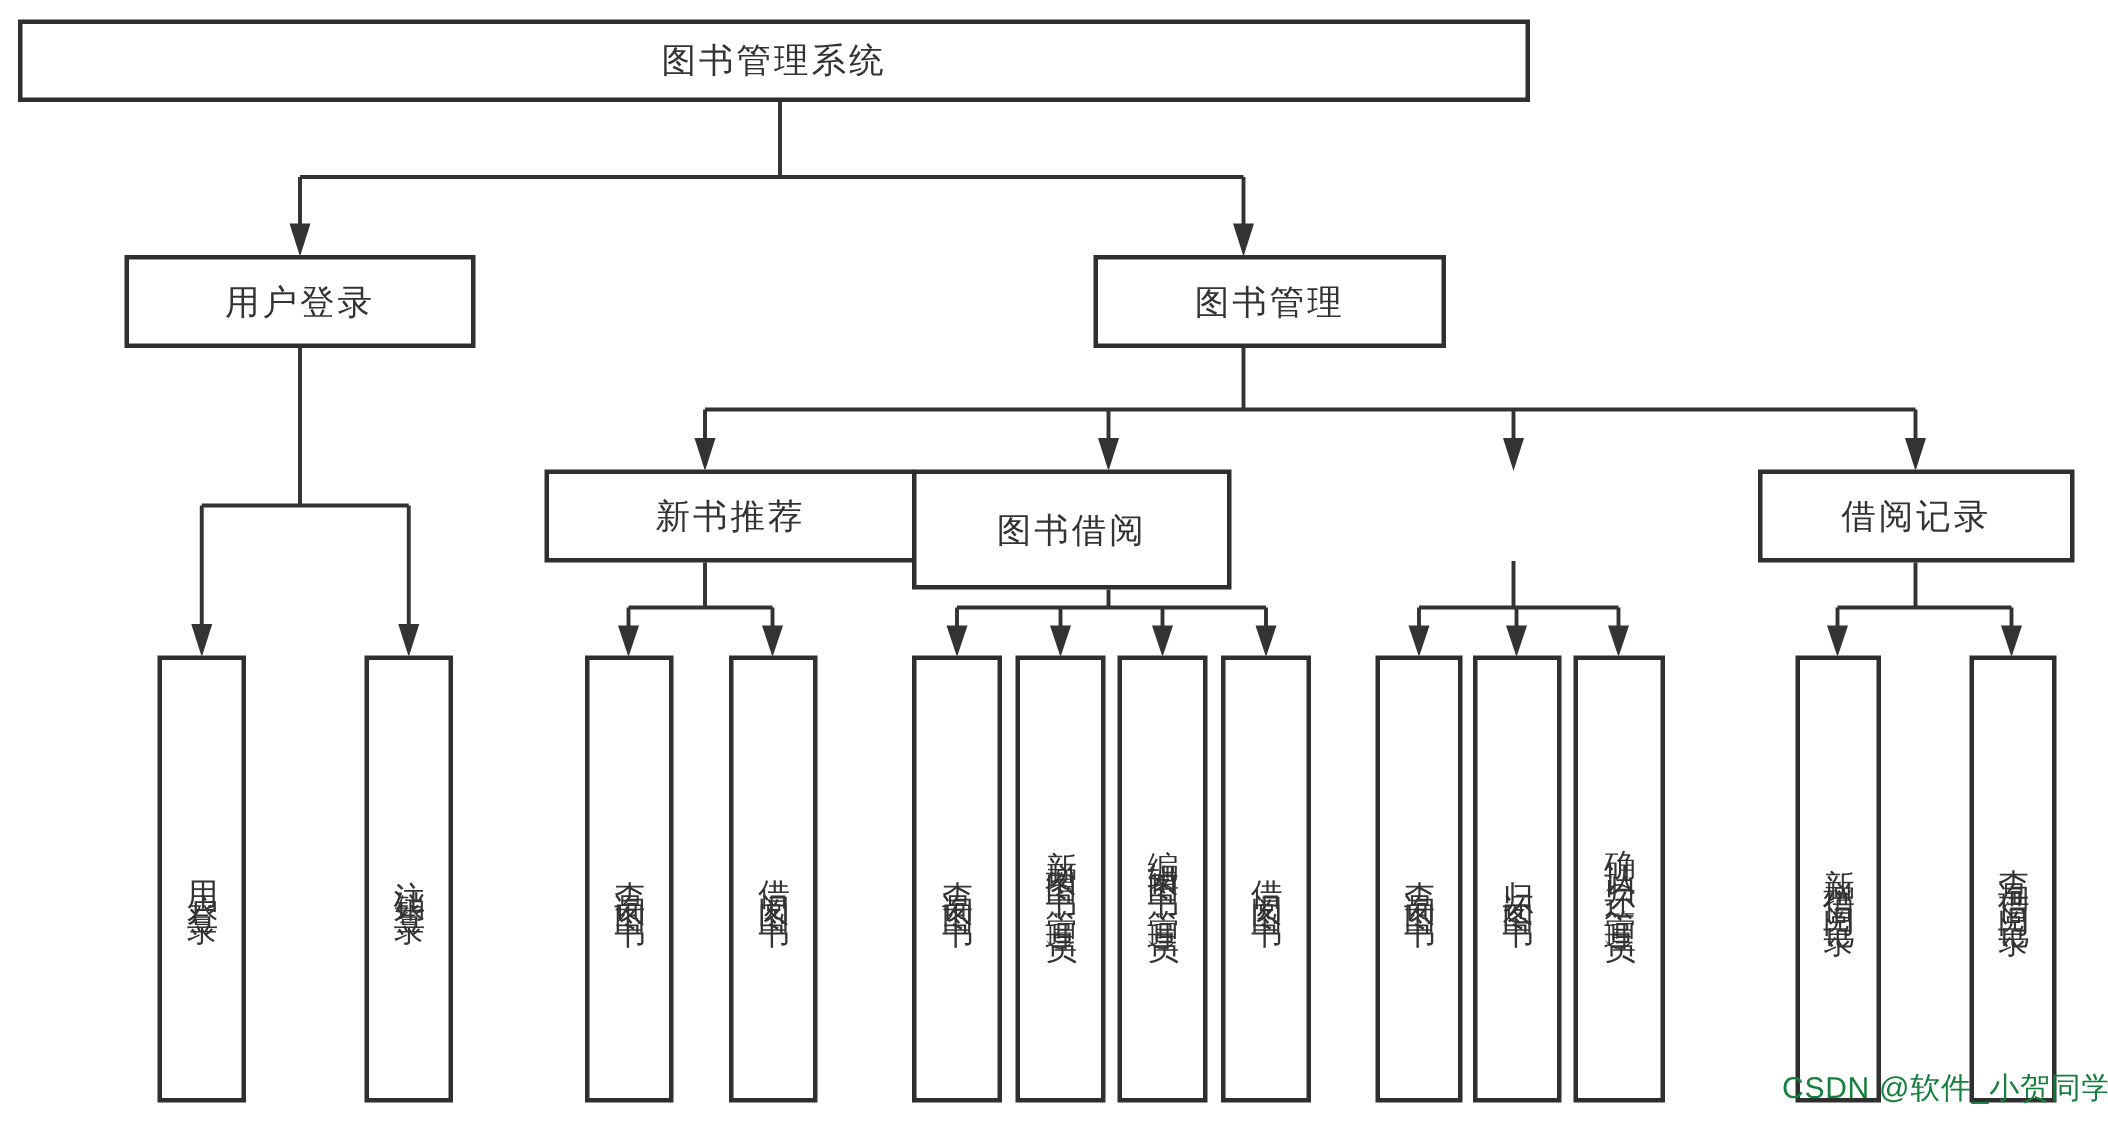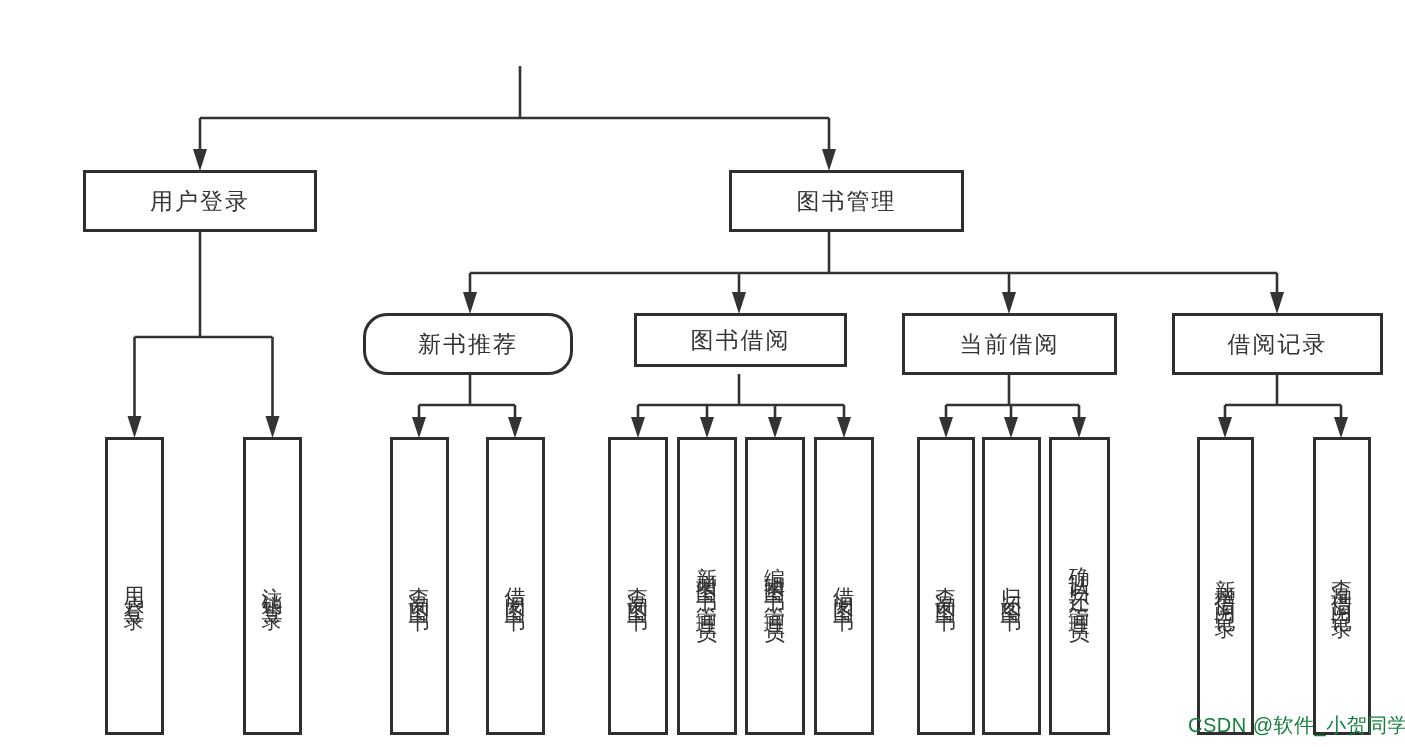--- a/index.html
+++ b/index.html
@@ -119,36 +119,36 @@
 
       <polygon points="939,417 953,417 946,438"></polygon>
       <polygon points="1004,417 1018,417 1011,438"></polygon>
       <polygon points="1072,417 1086,417 1079,438"></polygon>
 
       <polygon points="1218,417 1232,417 1225,438"></polygon>
       <polygon points="1334,417 1348,417 1341,438"></polygon>
     </g>
   </svg>
 
+  <div class="node node-h" style="left:12px; top:13px; width:1008px; height:55px;">
+    <span>图书管理系统</span>
+  </div>
 
   <div class="node node-h" style="left:83px; top:170px; width:234px; height:62px;">
     <span>用户登录</span>
   </div>
   <div class="node node-h" style="left:712px; top:170px; width:235px; height:62px;margin-left:17px;">
     <span>图书管理</span>
   </div>
 
-  <div class="node node-h" style="left:363px; top:313px; width:210px; height:62px;border-radius:24px;">
+  <div class="node node-h" style="left:363px; top:313px; width:248px; height:62px;">
     <span>新书推荐</span>
   </div>
-  <div class="node node-h" style="left:634px; top:313px; width:213px; height:54px;">
+  <div class="node node-h" style="left:608px; top:313px; width:213px; height:80px;">
     <span>图书借阅</span>
-  </div>
-  <div class="node node-h" style="left:902px; top:313px; width:215px; height:62px;">
-    <span>当前借阅</span>
   </div>
   <div class="node node-h" style="left:1172px; top:313px; width:211px; height:62px;">
     <span>借阅记录</span>
   </div>
 
   <div class="node node-v" style="left:105px; top:437px; width:59px; height:298px;">
     <span>用户登录</span>
   </div>
   <div class="node node-v" style="left:243px; top:437px; width:59px; height:298px;">
     <span>注销登录</span>

